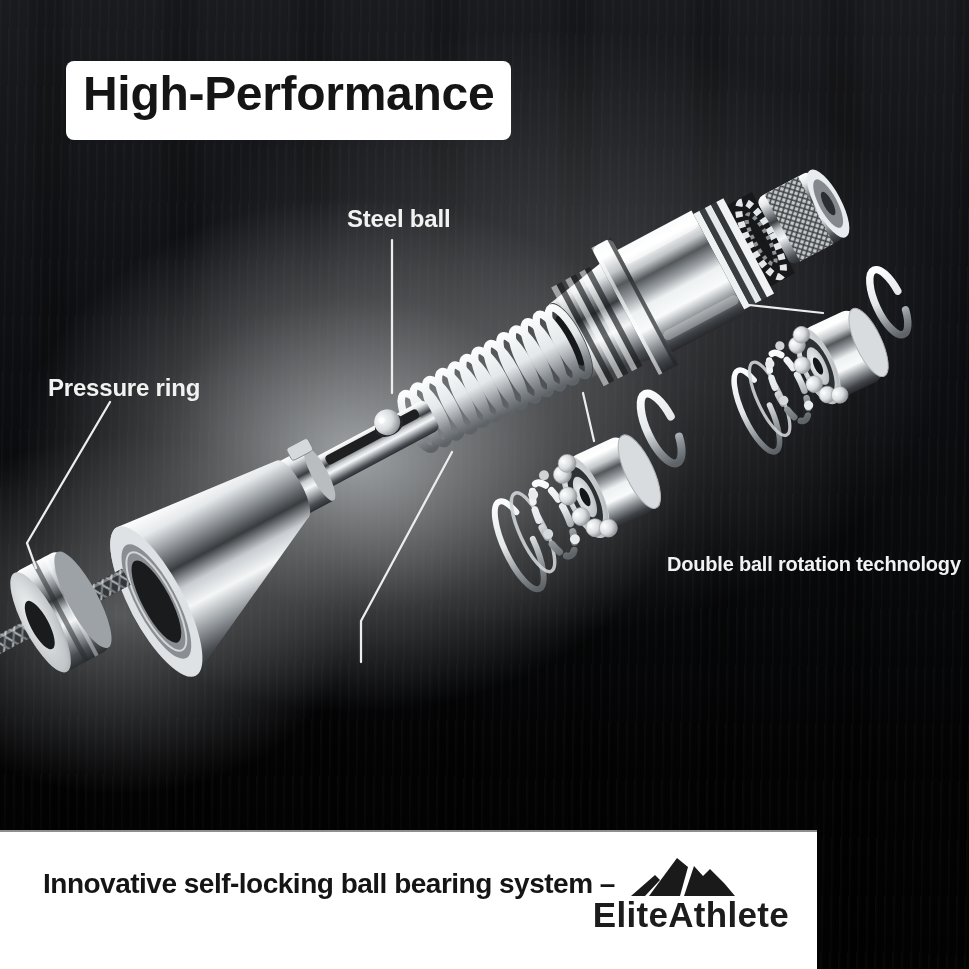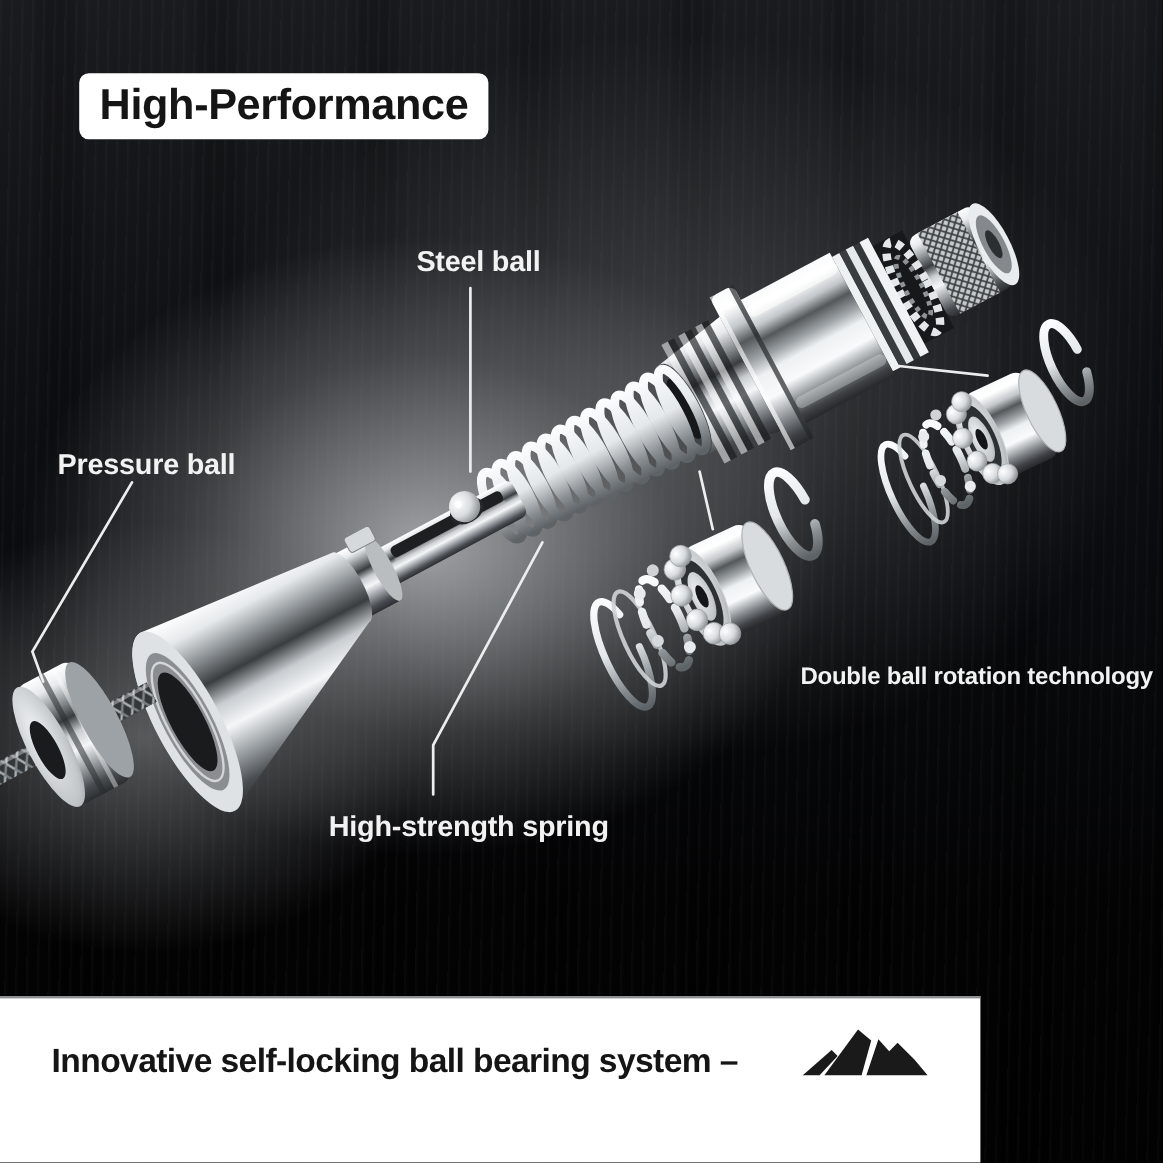--- a/index.html
+++ b/index.html
@@ -12,21 +12,21 @@
        repeating-linear-gradient(89deg, transparent 0 42px, rgba(0,0,0,0.22) 55px 74px, transparent 88px 132px);
      opacity:.6;}
   .glow{position:absolute;inset:0;
      background:
        radial-gradient(430px 330px at 355px 455px, rgba(178,181,183,0.88), rgba(110,113,115,0.45) 48%, rgba(30,31,33,0) 78%),
        radial-gradient(540px 420px at 560px 330px, rgba(118,120,122,0.5), rgba(40,41,43,0) 72%),
        radial-gradient(300px 230px at 120px 615px, rgba(150,152,154,0.55), rgba(30,31,33,0) 78%);}
   svg.art{position:absolute;left:0;top:0;}
   .callout{position:absolute;color:#f2f2f2;font-weight:bold;font-size:24px;letter-spacing:-0.2px;white-space:nowrap;}
   .badge{position:absolute;left:66px;top:61px;background:#ffffff;color:#151515;
-         font-weight:bold;font-size:36px;letter-spacing:-0.3px;padding:5px 17px 8px 17px;border-radius:8px;}
+         font-weight:bold;font-size:48px;letter-spacing:-0.3px;padding:5px 17px 19px 17px;border-radius:8px;}
   .footer{position:absolute;left:0;top:830px;width:817px;height:139px;background:#ffffff;
           border-top:2px solid #8d8f91;box-sizing:border-box;}
   .tagline{position:absolute;left:43px;top:33px;color:#151515;font-weight:bold;
            font-size:28px;line-height:37px;letter-spacing:-0.5px;}
   .brand{position:absolute;right:28px;top:20px;text-align:center;}
   .brand .name{color:#1c1c1c;font-weight:bold;font-size:35px;letter-spacing:0.3px;line-height:38px;}
   .brand svg{display:block;margin:0 auto -2px auto;}
 </style>
 </head>
 <body>
@@ -219,31 +219,31 @@
       <polyline points="392,240 392,393"></polyline>
       <polyline points="110,402 27,543 36,568"></polyline>
       <polyline points="452,452 361,621 361,662"></polyline>
       <polyline points="583,393 594,441"></polyline>
       <polyline points="749,305 823,313"></polyline>
     </g>
   </svg>
 
   <div class="badge">High-Performance</div>
   <div class="callout" style="left:347px;top:205px;">Steel ball</div>
-  <div class="callout" style="left:48px;top:374px;">Pressure ball</div>
-  <div class="callout" style="left:274px;top:676px;">High-strength spring</div>
+  <div class="callout" style="left:48px;top:374px;">Pressure ring</div>
   <div class="callout" style="left:667px;top:553px;font-size:20px;">Double ball rotation technology</div>
 
   <div class="footer">
     <div class="tagline">
       <div>Innovative self-locking ball bearing system –</div>
     </div>
     <div class="brand">
       <svg width="120" height="46" viewBox="0 0 120 46">
         <g fill="#1a1a1a">
           <path d="M0,44 L24,23 L29,28 L14,44 Z"></path>
           <path d="M18,44 L46,6 L57,15 L49,44 Z"></path>
           <path d="M53,44 L63,14 L72,24 L79,17 L93,31 L104,44 Z"></path>
         </g>
       </svg>
+      <div class="name">EliteAthlete</div>
     </div>
   </div>
 </div>
 
 </body></html>

